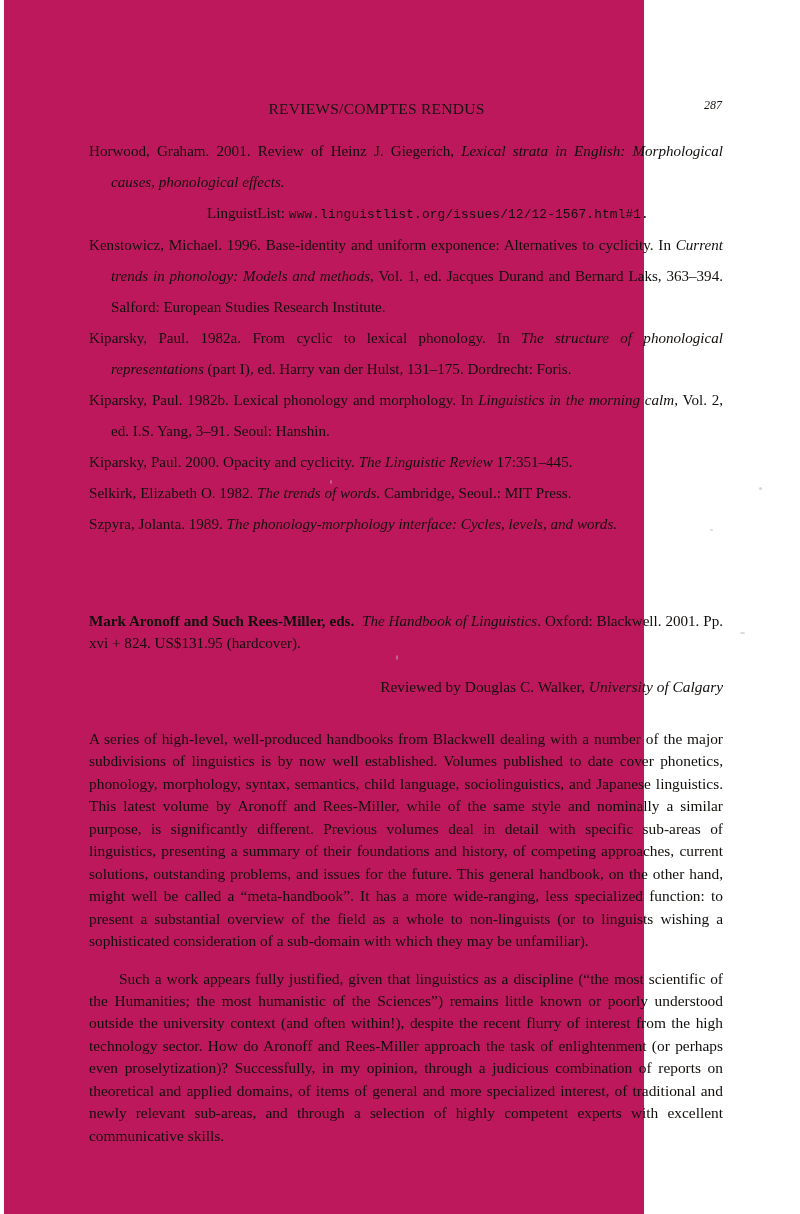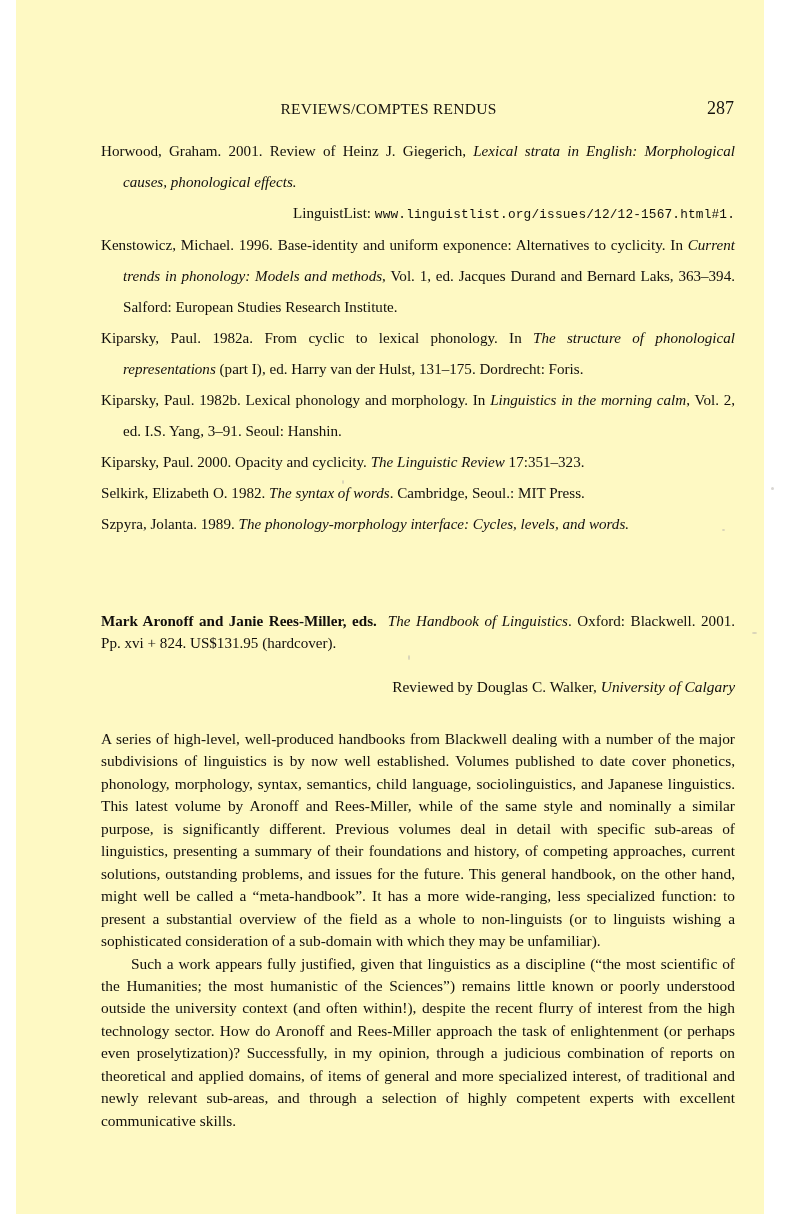--- a/index.html
+++ b/index.html
@@ -13,24 +13,24 @@
     height: 1214px;
     position: relative;
     overflow: hidden;
     font-family: "Liberation Serif", "DejaVu Serif", serif;
     color: #100e0c;
     -webkit-font-smoothing: antialiased;
   }
 
   .page {
     position: absolute;
-    left: 16px; top: 0;
-    width: 748px;
+    left: 4px; top: 0;
+    width: 640px;
     height: 1214px;
-    background: #fef9c3;
+    background: #be185d;
   }
 
   
   .running-head {
     position: absolute;
     left: 85px;
     top: 100px;
     width: 633px;
     height: 22px;
   }
@@ -42,22 +42,23 @@
     text-align: center;
     font-size: 15.5px;
     letter-spacing: 0.25px;
     color: #16130f;
     padding-right: 58px;
   }
   .running-head-folio {
     position: absolute;
     right: 0;
     top: -2px;
-    font-size: 18px;
+    font-size: 12px;
     color: #16130f;
+    font-style: italic;
   }
 
   
   .bibliography {
     position: absolute;
     left: 85px;
     top: 136px;
     width: 634px;
   }
   .bib-entry {
@@ -66,21 +67,21 @@
     text-align: justify;
     text-justify: inter-word;
     padding-left: 22px;
     text-indent: -22px;
     color: #120f0c;
   }
   .bib-entry .sub {
     display: block;
     padding-left: 22px;
     text-indent: 0;
-    text-align: right;
+    text-align: center;
   }
   .mono {
     font-family: "Liberation Mono", "DejaVu Sans Mono", monospace;
     font-size: 12.8px;
     letter-spacing: 0.15px;
   }
   i, .it { font-style: italic; }
 
   
   .review-header {
@@ -120,20 +121,21 @@
     margin: 0;
     font-size: 15.4px;
     line-height: 22.45px;
     text-align: justify;
     text-justify: inter-word;
     color: #110e0b;
     hyphens: none;
   }
   .body-text p.indented {
     text-indent: 30px;
+    margin-top: 15px;
   }
 
   
   .speck {
     position: absolute;
     background: #b9b4ae;
     border-radius: 50%;
     opacity: .55;
   }
 </style>
@@ -145,27 +147,27 @@
   <div class="running-head">
     <div class="running-head-title">REVIEWS/COMPTES RENDUS</div>
     <div class="running-head-folio">287</div>
   </div>
 
   <div class="bibliography" id="bibliography">
       <div class="bib-entry"><span>Horwood, Graham.  2001.  Review of Heinz J. Giegerich, </span><i>Lexical strata in English: Morphological causes, phonological effects.</i><span class="sub"><span>LinguistList: </span><span class="mono">www.linguistlist.org/issues/12/12-1567.html#1.</span></span></div>
       <div class="bib-entry"><span>Kenstowicz, Michael. 1996. Base-identity and uniform exponence: Alternatives to cyclicity. In </span><i>Current trends in phonology:  Models and methods</i><span>, Vol. 1, ed. Jacques Durand and Bernard Laks, 363–394.  Salford: European Studies Research Institute.</span></div>
       <div class="bib-entry"><span>Kiparsky, Paul. 1982a. From cyclic to lexical phonology. In </span><i>The structure of phonological representations</i><span> (part I), ed. Harry van der Hulst, 131–175. Dordrecht:  Foris.</span></div>
       <div class="bib-entry"><span>Kiparsky, Paul. 1982b. Lexical phonology and morphology. In </span><i>Linguistics in the morning calm</i><span>, Vol. 2, ed. I.S. Yang, 3–91. Seoul:  Hanshin.</span></div>
-      <div class="bib-entry"><span>Kiparsky, Paul. 2000. Opacity and cyclicity. </span><i>The Linguistic Review</i><span> 17:351–323.</span></div>
-      <div class="bib-entry"><span>Selkirk, Elizabeth O. 1982. </span><i>The syntax of words</i><span>. Cambridge, Seoul.: MIT Press.</span></div>
+      <div class="bib-entry"><span>Kiparsky, Paul. 2000. Opacity and cyclicity. </span><i>The Linguistic Review</i><span> 17:351–445.</span></div>
+      <div class="bib-entry"><span>Selkirk, Elizabeth O. 1982. </span><i>The trends of words</i><span>. Cambridge, Seoul.: MIT Press.</span></div>
       <div class="bib-entry"><span>Szpyra, Jolanta.  1989.  </span><i>The phonology-morphology interface: Cycles, levels, and words.</i></div>
     </div>
 
   <div class="review-header">
-    <span class="editors">Mark Aronoff and Janie Rees-Miller, eds.</span><span>&nbsp; </span><i>The Handbook of Linguistics</i><span>. Oxford: Blackwell. 2001. Pp. xvi + 824. US$131.95 (hardcover).</span>
+    <span class="editors">Mark Aronoff and Such Rees-Miller, eds.</span><span>&nbsp; </span><i>The Handbook of Linguistics</i><span>. Oxford: Blackwell. 2001. Pp. xvi + 824. US$131.95 (hardcover).</span>
   </div>
 
   <div class="reviewer-line">
     <span>Reviewed by Douglas C. Walker, </span><i>University of Calgary</i>
   </div>
 
   <div class="body-text" id="body-text">
       <p class="">A series of high-level, well-produced handbooks from Blackwell dealing with a number of the major subdivisions of linguistics is by now well established.  Volumes published to date cover phonetics, phonology, morphology, syntax, semantics, child language, sociolinguistics, and Japanese linguistics.  This latest volume by Aronoff and Rees-Miller, while of the same style and nominally a similar purpose, is significantly different. Previous volumes deal in detail with specific sub-areas of linguistics, presenting a summary of their foundations and history, of competing approaches, current solutions, outstanding problems, and issues for the future.  This general handbook, on the other hand, might well be called a “meta-handbook”.  It has a more wide-ranging, less specialized function:  to present a substantial overview of the field as a whole to non-linguists (or to linguists wishing a sophisticated consideration of a sub-domain with which they may be unfamiliar).</p>
       <p class="indented">Such a work appears fully justified, given that linguistics as a discipline (“the most scientific of the Humanities; the most humanistic of the Sciences”) remains little known or poorly understood outside the university context (and often within!), despite the recent flurry of interest from the high technology sector.  How do Aronoff and Rees-Miller approach the task of enlightenment (or perhaps even proselytization)? Successfully, in my opinion, through a judicious combination of reports on theoretical and applied domains, of items of general and more specialized interest, of traditional and newly relevant sub-areas, and through a selection of highly competent experts with excellent communicative skills.</p>
     </div>

